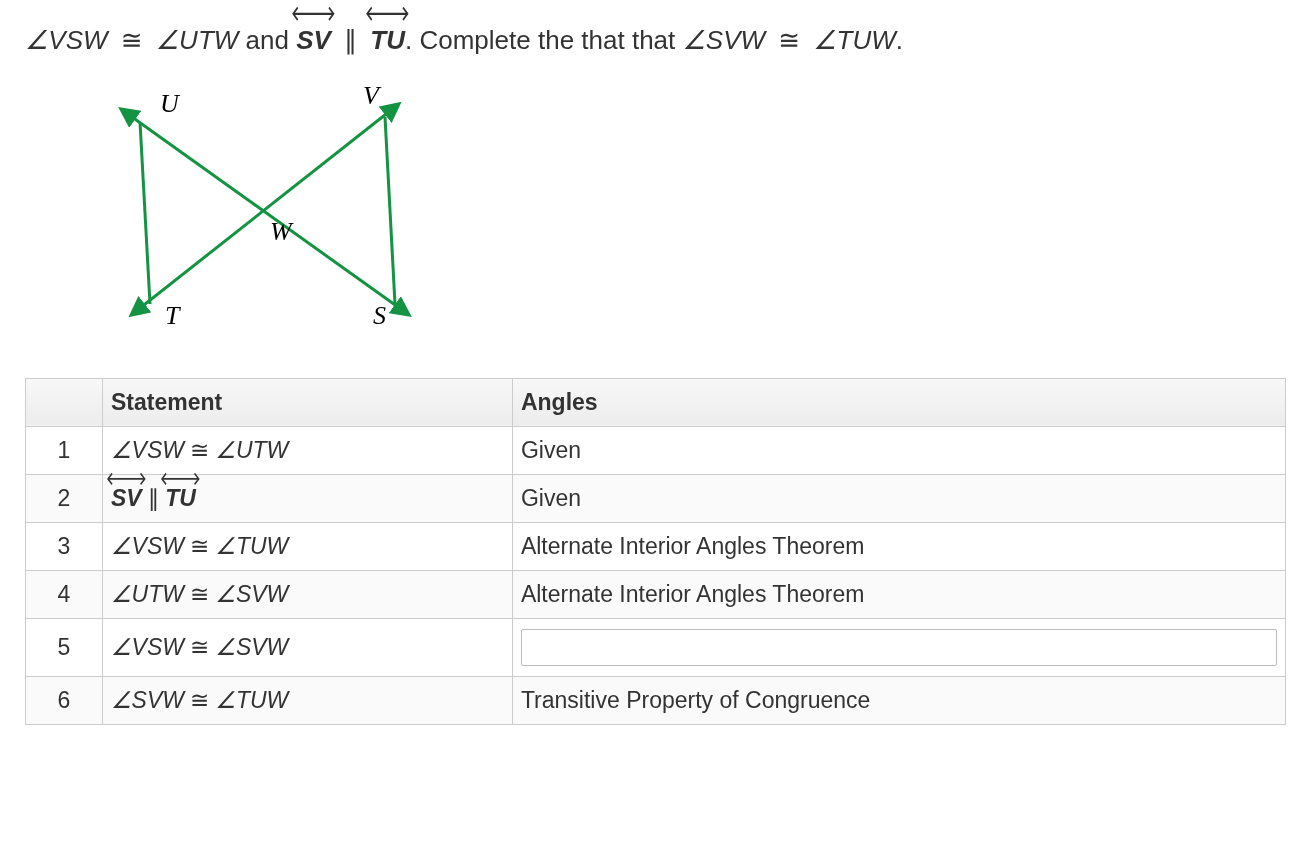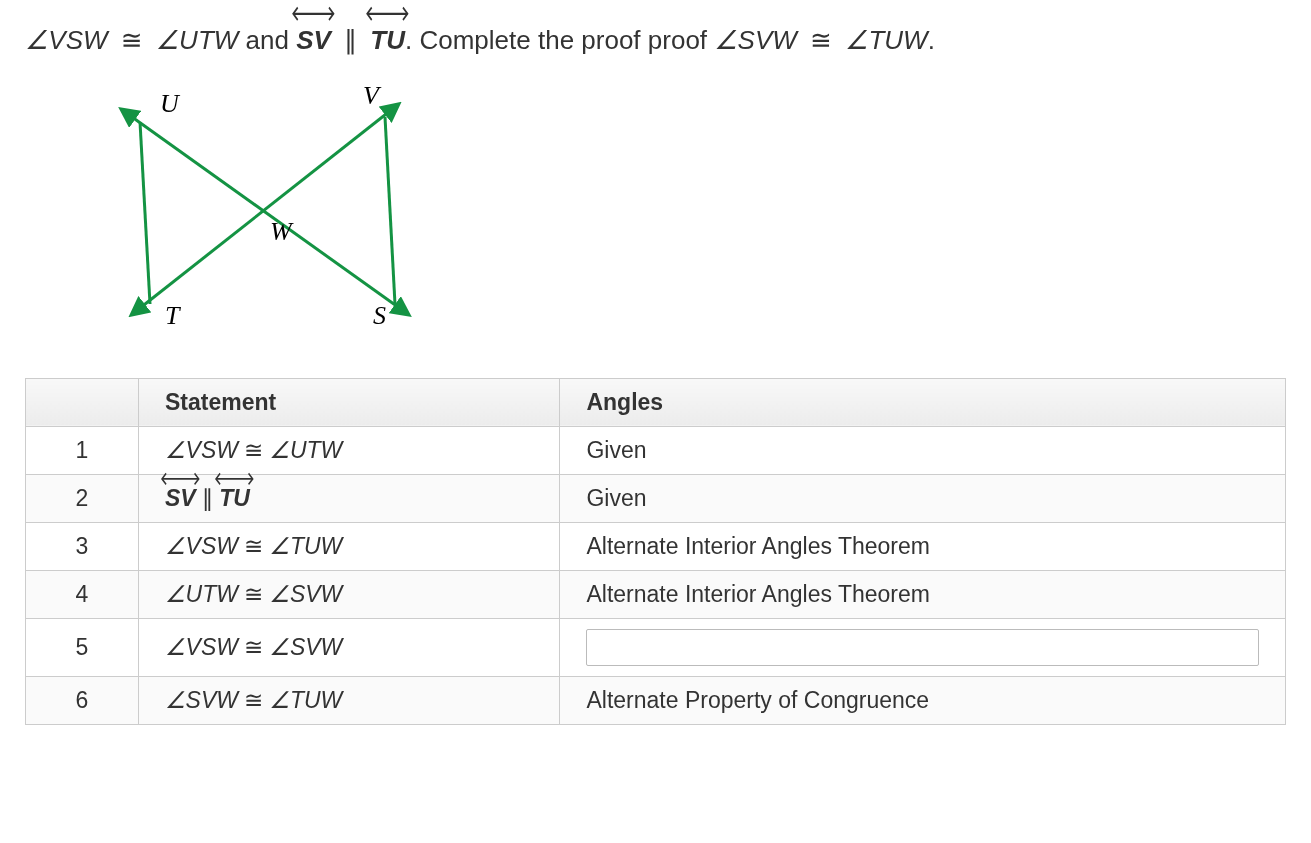--- a/index.html
+++ b/index.html
@@ -32,21 +32,21 @@
   .diagram {
     margin: 10px 0 30px 60px;
   }
   table.proof {
     border-collapse: collapse;
     width: 100%;
     font-size: 23px;
   }
   table.proof th, table.proof td {
     border: 1px solid #ccc;
-    padding: 10px 26px;
+    padding: 10px 8px;
     text-align: left;
     vertical-align: middle;
   }
   table.proof th {
     background: linear-gradient(#f8f8f8,#ececec);
     font-weight: bold;
     font-style: normal;
   }
   table.proof td.num {
     text-align: center;
@@ -84,21 +84,21 @@
     <span class="mi">SV</span>
   </span>
   <span class="parallel">∥</span>
   <span class="dblarrow">
     <svg class="arrow-svg" viewBox="0 0 40 10" preserveAspectRatio="none">
         <line x1="2" y1="5" x2="38" y2="5" stroke="currentColor" stroke-width="1.4"></line>
         <polyline points="6,1 2,5 6,9" fill="none" stroke="currentColor" stroke-width="1.4"></polyline>
         <polyline points="34,1 38,5 34,9" fill="none" stroke="currentColor" stroke-width="1.4"></polyline>
       </svg>
     <span class="mi">TU</span>
-  </span><span>. Complete the proof proof </span><span class="mi">∠SVW</span>
+  </span><span>. Complete the that that </span><span class="mi">∠SVW</span>
   <span class="cong">≅</span>
   <span class="mi">∠TUW</span><span>.</span>
 </div>
 
 <div class="diagram">
   <svg width="360" height="260" viewBox="0 0 360 260">
     <defs>
       <marker id="arr" viewBox="0 0 10 10" refX="6" refY="5" markerWidth="7" markerHeight="7" orient="auto-start-reverse">
         <path d="M 0 0 L 10 5 L 0 10 z" fill="#149343"></path>
       </marker>
@@ -158,16 +158,16 @@
         <td>Alternate Interior Angles Theorem</td>
       </tr>
       <tr>
         <td class="num">5</td>
         <td><span class="mi">∠VSW</span><span class="cong">≅</span><span class="mi">∠SVW</span></td>
         <td><input type="text" class="reason-input" style=""></td>
       </tr>
       <tr>
         <td class="num">6</td>
         <td><span class="mi">∠SVW</span><span class="cong">≅</span><span class="mi">∠TUW</span></td>
-        <td>Alternate Property of Congruence</td>
+        <td>Transitive Property of Congruence</td>
       </tr>
     </tbody>
 </table>
 
 </body></html>

